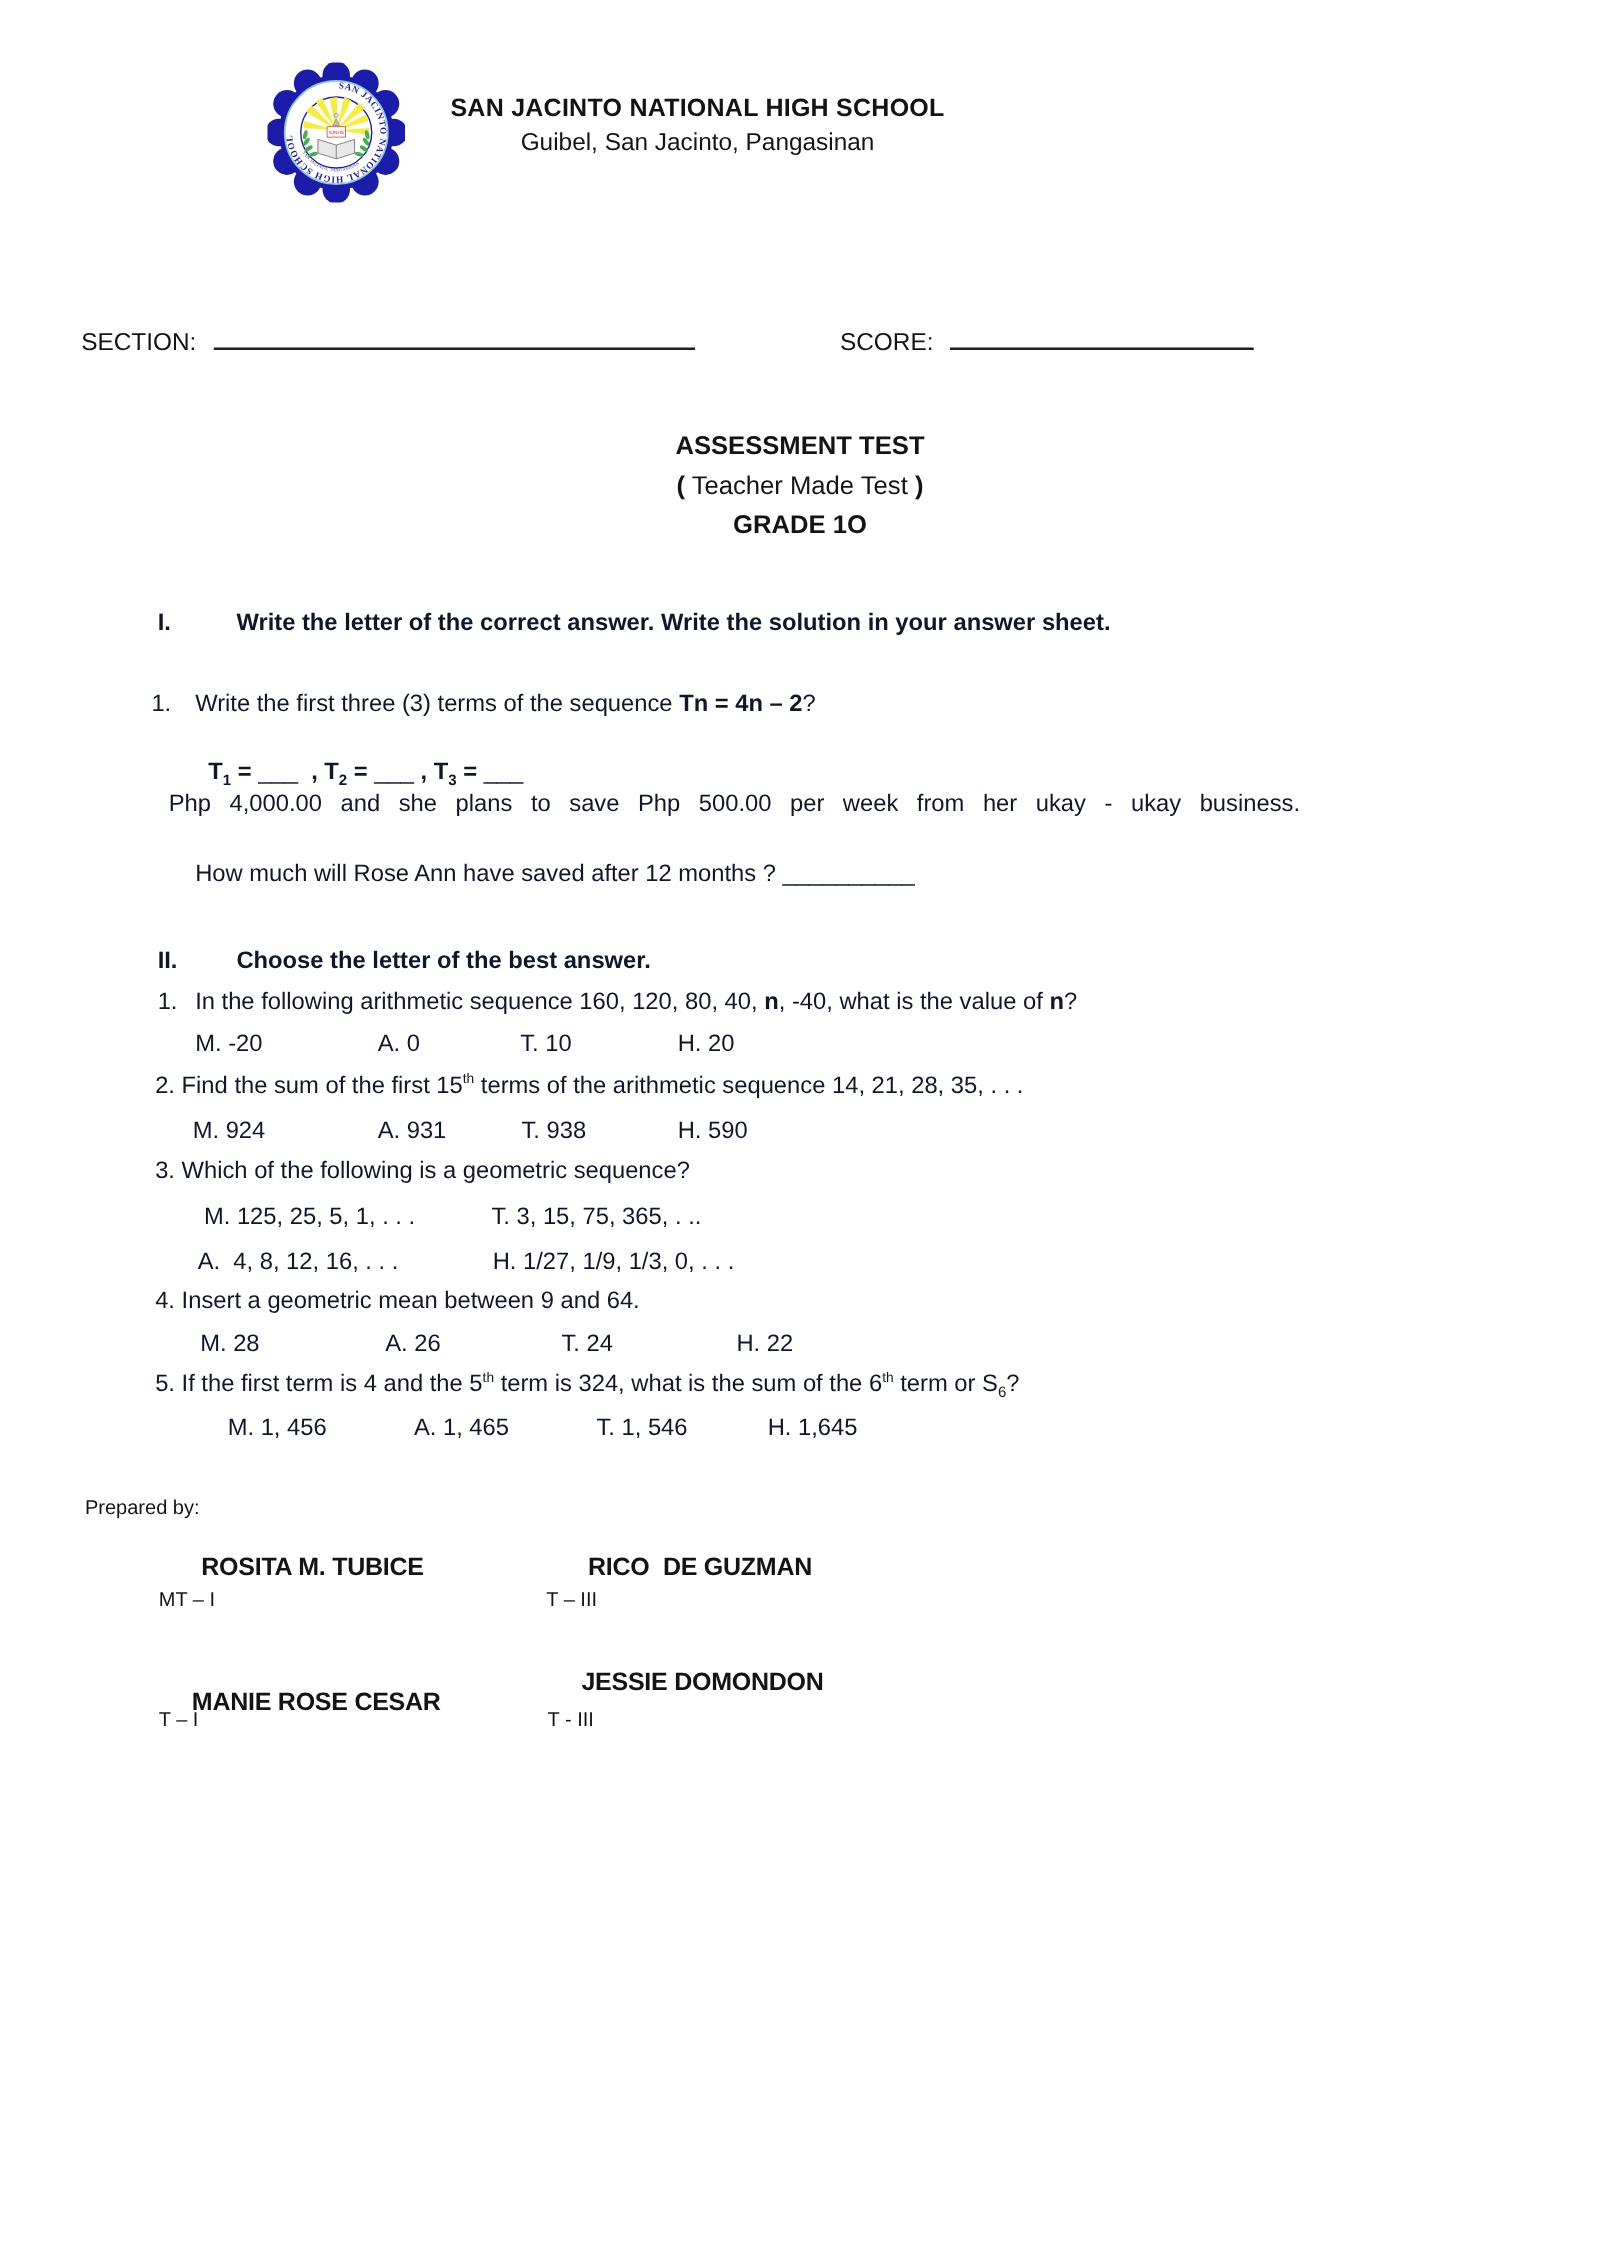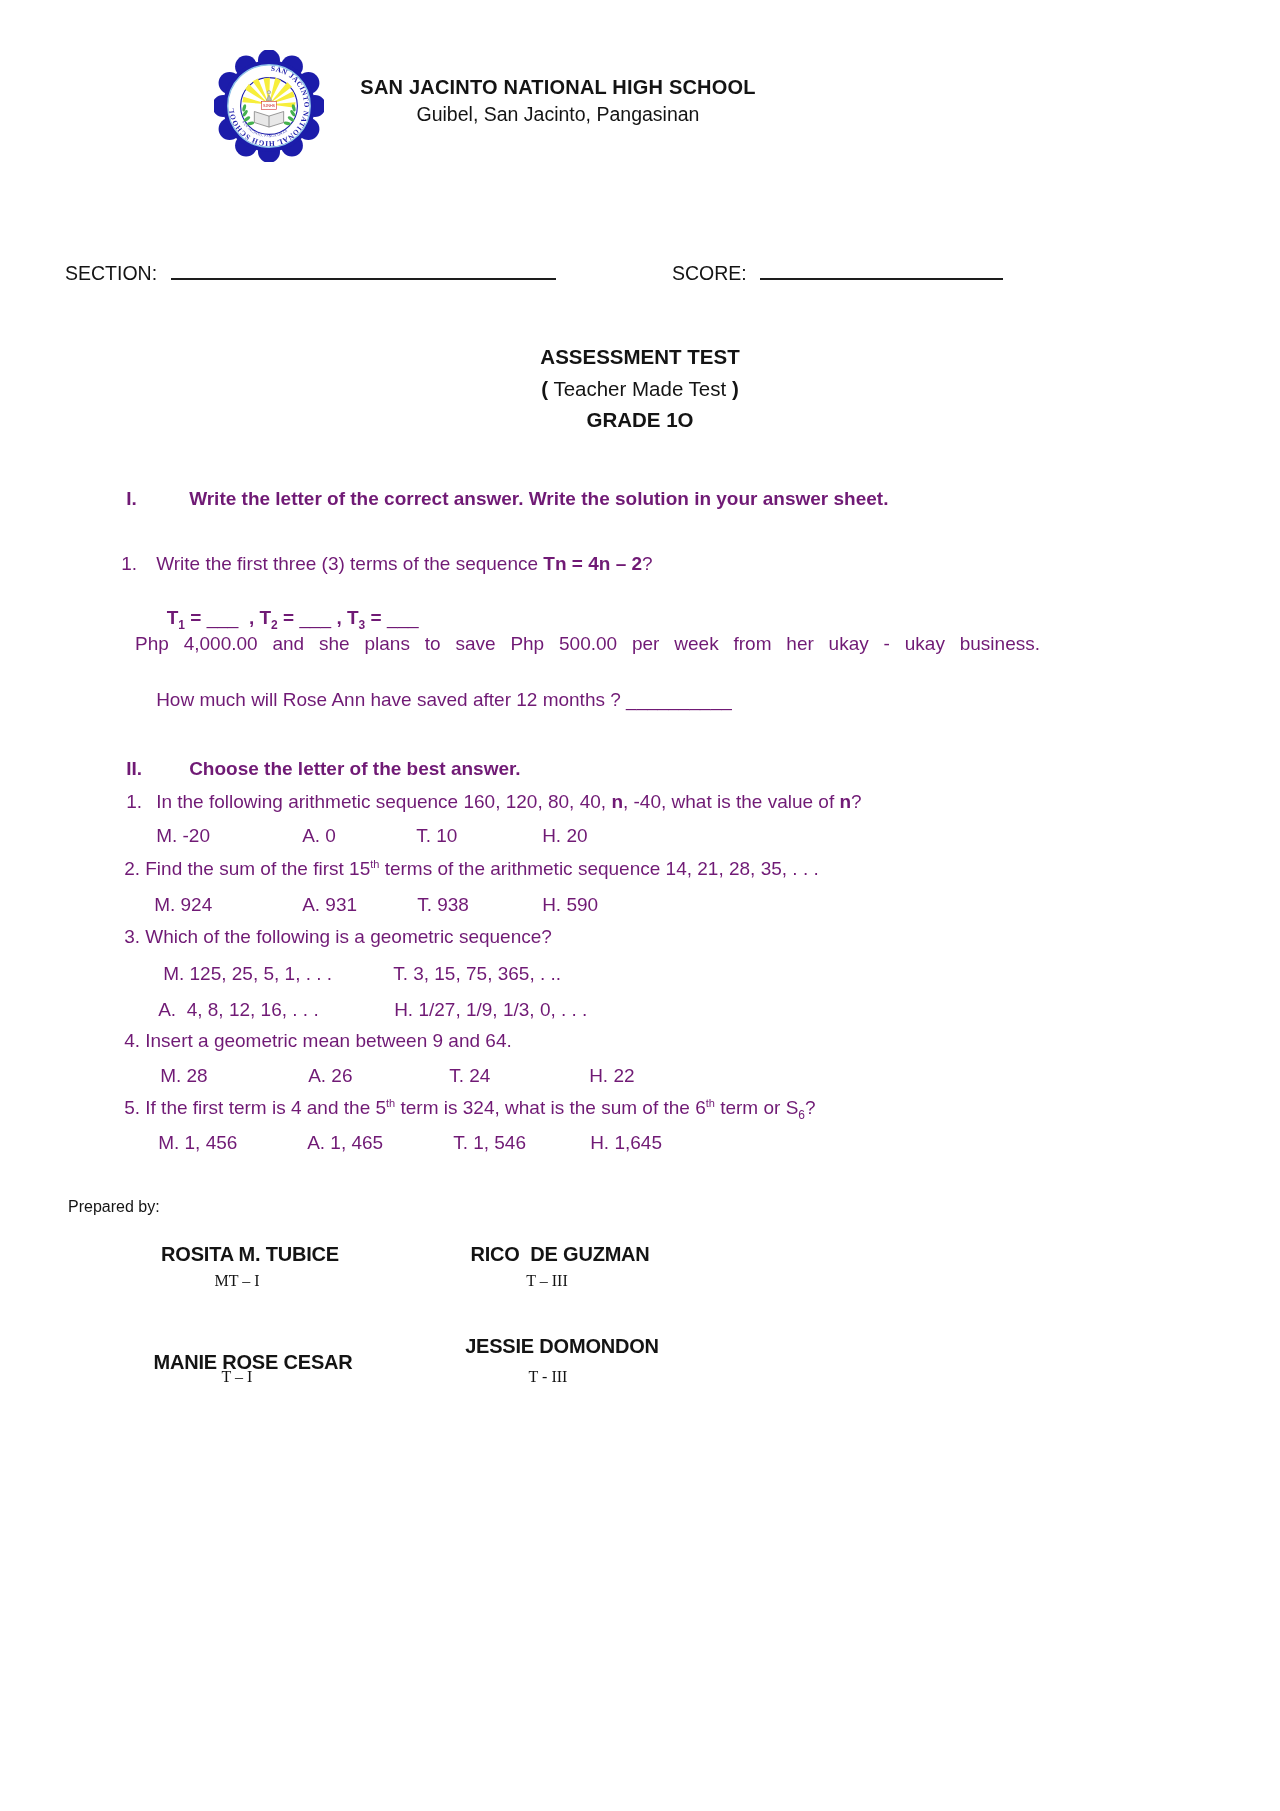--- a/index.html
+++ b/index.html
@@ -22,36 +22,36 @@
 
   
   .info-row { position:absolute; left:65px; width:1150px; font-size:19.5px; }
   .blankline { display:inline-block; border-bottom:2px solid #1d1d1d; height:17px; vertical-align:baseline; }
   .right-field { position:absolute; left:607px; top:0; }
 
   
   .titleblock { position:absolute; left:0; top:341px; width:1280px; text-align:center; font-size:20.5px; line-height:31.5px; }
 
   
-  .qline { position:absolute; font-size:19px; white-space:pre; color:#701a75; }
+  .qline { position:absolute; font-size:19px; white-space:pre; color:#0f172a; }
   .qnum1 { display:inline-block; width:35px; }
   .secnum { display:inline-block; width:63px; }
   .justify { text-align:justify; text-align-last:justify; white-space:normal; width:905px; }
   sup.th { font-size:11px; vertical-align:super; line-height:0; }
   sub.sb { font-size:12px; vertical-align:sub; line-height:0; }
   .choice { display:inline-block; white-space:pre; }
   .w146{width:146px;} .w114{width:114px;} .w126{width:126px;}
   .w148{width:148px;} .w115{width:115px;} .w125{width:125px;}
-  .w141{width:141px;} .w140{width:140px;} .w149{width:149px;} .w137{width:137px;}
+  .w141{width:141px;} .w140{width:140px;} .w149{width:149px;margin-left:24px;} .w137{width:137px;}
   .w230{width:230px;} .w236{width:236px;}
 
   
   .prepared { position:absolute; left:68px; top:1198px; font-size:16px; }
   .prep-name { position:absolute; font-size:20px; font-weight:bold; letter-spacing:-0.2px; text-align:center; white-space:pre; }
-  .prep-pos  { position:absolute; font-size:16px; text-align:center; white-space:pre;font-family:Liberation Serif, serif; }
+  .prep-pos  { position:absolute; font-size:16px; text-align:left; white-space:pre; }
 </style>
 </head>
 <body>
 
 <div class="page">
 
   <svg class="logo" viewBox="0 0 120 120">
     <g>
       <g fill="#1c1caa">
         <circle cx="60" cy="10" r="12"></circle>

